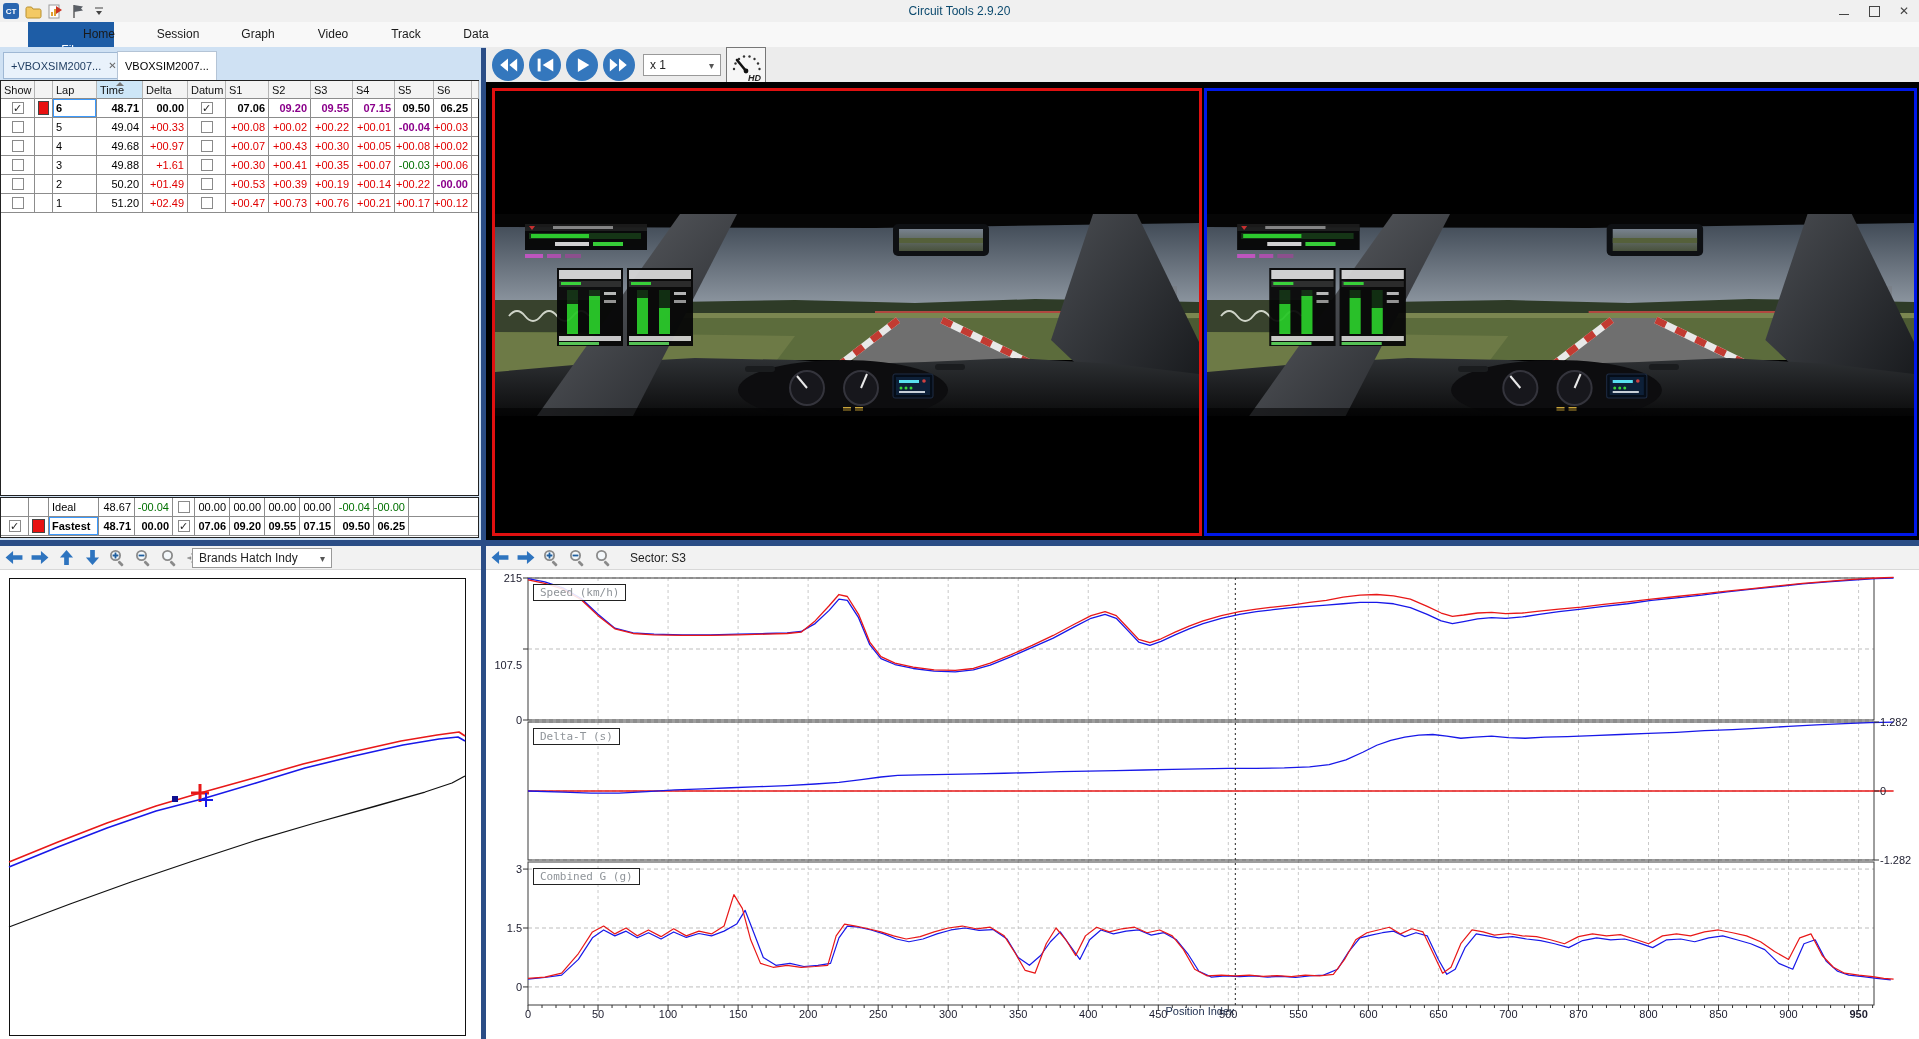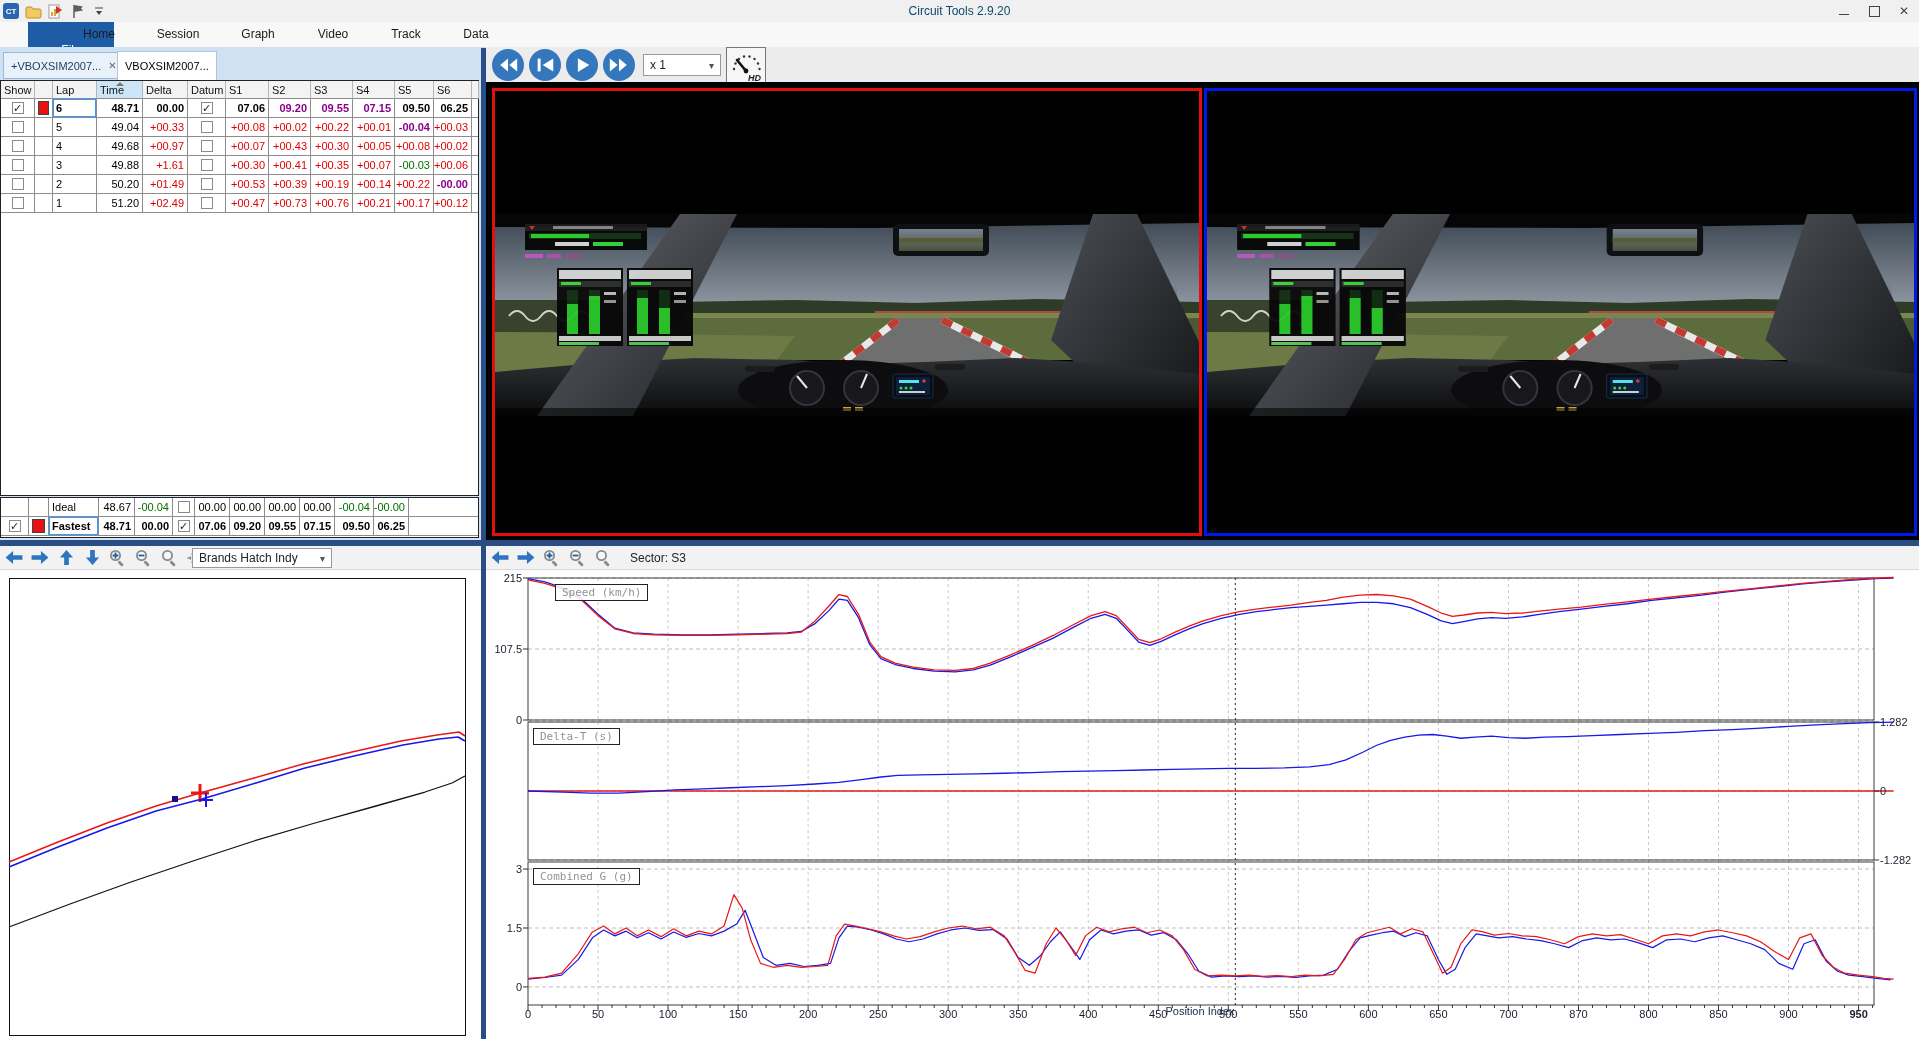--- a/index.html
+++ b/index.html
@@ -789,23 +789,23 @@
       <line x1="1830.5806451612902" y1="1005" x2="1830.5806451612902" y2="1008" stroke="#333"></line>
       <line x1="1844.5868886576484" y1="1005" x2="1844.5868886576484" y2="1008" stroke="#333"></line>
       <line x1="1858.5931321540063" y1="1005" x2="1858.5931321540063" y2="1011" stroke="#333"></line>
       <line x1="1872.5993756503642" y1="1005" x2="1872.5993756503642" y2="1008" stroke="#333"></line>
       <line x1="1235.315296566077" y1="578" x2="1235.315296566077" y2="1005" stroke="#222" stroke-dasharray="2,3"></line>
     </svg>
 
   <div id="annotations">
     <div id="pos-index">Position Index</div>
   <div class="ylab l" style="top: 578px;">215</div>
-      <div class="ylab l" style="top: 649px;">107.5</div>
+      <div class="ylab l" style="top: 665px;">107.5</div>
       <div class="ylab l" style="top: 720px;">0</div>
-      <div class="chip" style="left: 533px; top: 584px; margin-left: 22px;">Speed (km/h)</div>
+      <div class="chip" style="left: 533px; top: 584px;">Speed (km/h)</div>
       <div class="ylab r" style="top: 722px;">1.282</div>
       <div class="ylab r" style="top: 791px;">0</div>
       <div class="ylab r" style="top: 860px;">-1.282</div>
       <div class="chip" style="left: 533px; top: 728px;">Delta-T (s)</div>
       <div class="ylab l" style="top: 869.071px;">3</div>
       <div class="ylab l" style="top: 928px;">1.5</div>
       <div class="ylab l" style="top: 986.929px;">0</div>
       <div class="chip" style="left: 533px; top: 868px;">Combined G (g)</div>
       <div class="xlab" style="left: 528px;">0</div>
       <div class="xlab" style="left: 598.031px;">50</div>

